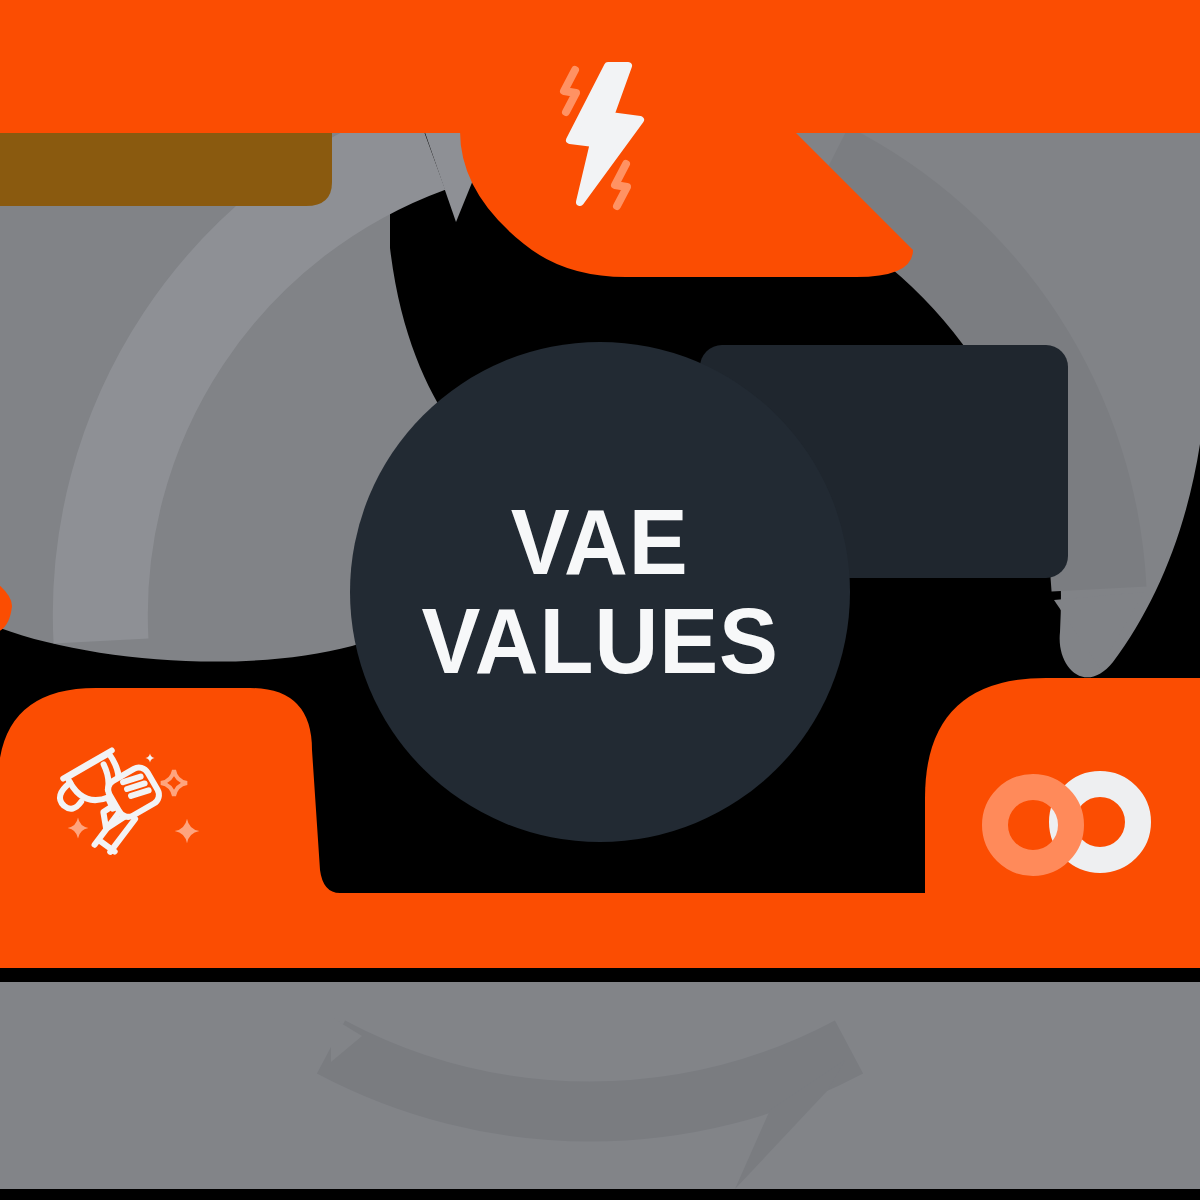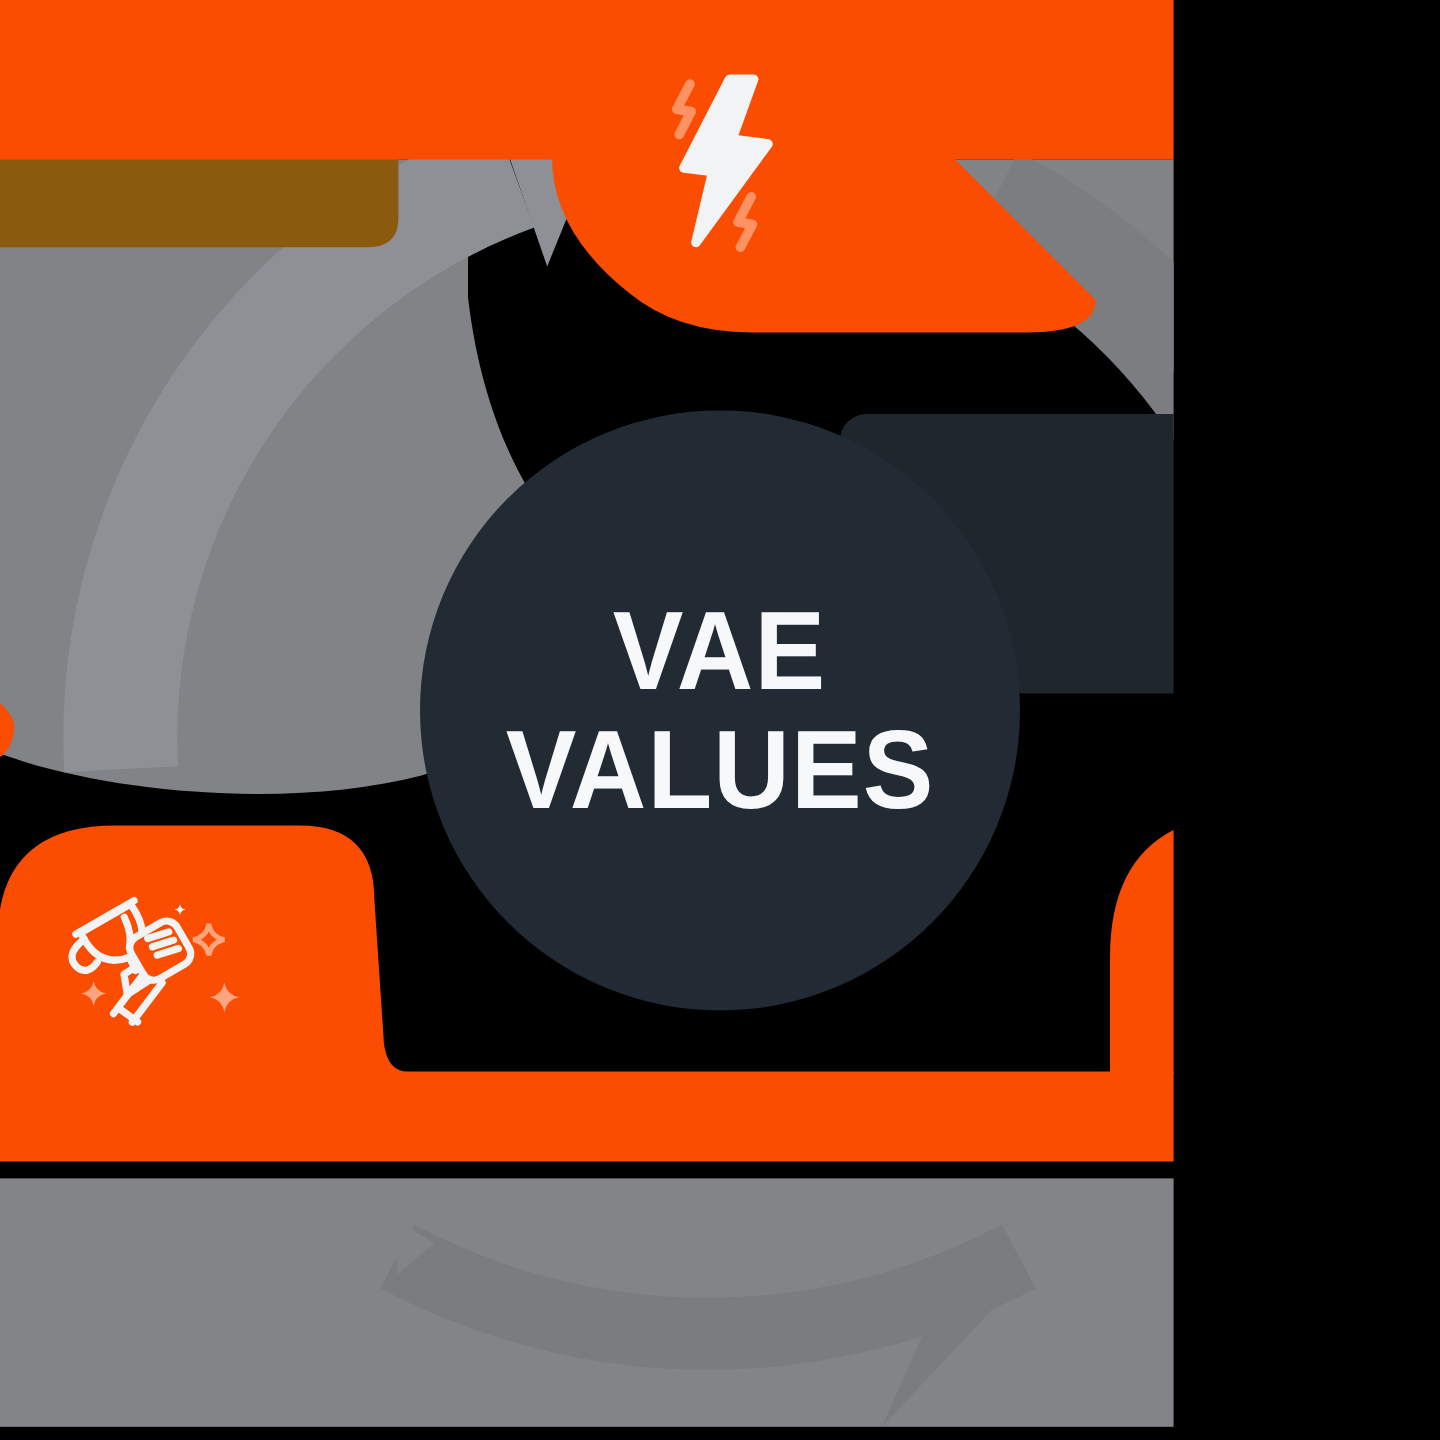--- a/index.html
+++ b/index.html
@@ -1,17 +1,17 @@
 <!DOCTYPE html>
 <html style="--background: #000000; --orange: #FB4D02; --orange-light: #FF9263; --sparkle: #FEA47E; --infinity-orange: #FF8A5A; --infinity-white: #EEEFF1; --icon-white: #F2F3F5; --amber-brown: #8A5A0F; --gray-backdrop: #818387; --gray-arc-light: #8E9095; --gray-arc-dark: #7B7D81; --gray-band: #828488; --gray-arrow-darker: #7A7C80; --navy: #222A33; --navy-tab: #1F262E; --text-white: #F7F8F9;"><head>
 <meta charset="utf-8">
 <style>
   html,body{margin:0;padding:0;background:#000;}
   .canvas{
-    position:relative;width:978px;height:1200px;overflow:hidden;
+    position:relative;width:1200px;height:1200px;overflow:hidden;
     background:var(--background,#000);
     font-family:"Liberation Sans", sans-serif;
   }
   .canvas svg{position:absolute;left:0;top:0;}
   .center-circle{
     position:absolute;left:350px;top:342px;width:500px;height:500px;
     border-radius:50%;background:var(--navy,#222A33);
     display:flex;flex-direction:column;align-items:center;justify-content:center;
     gap:2px;
   }

